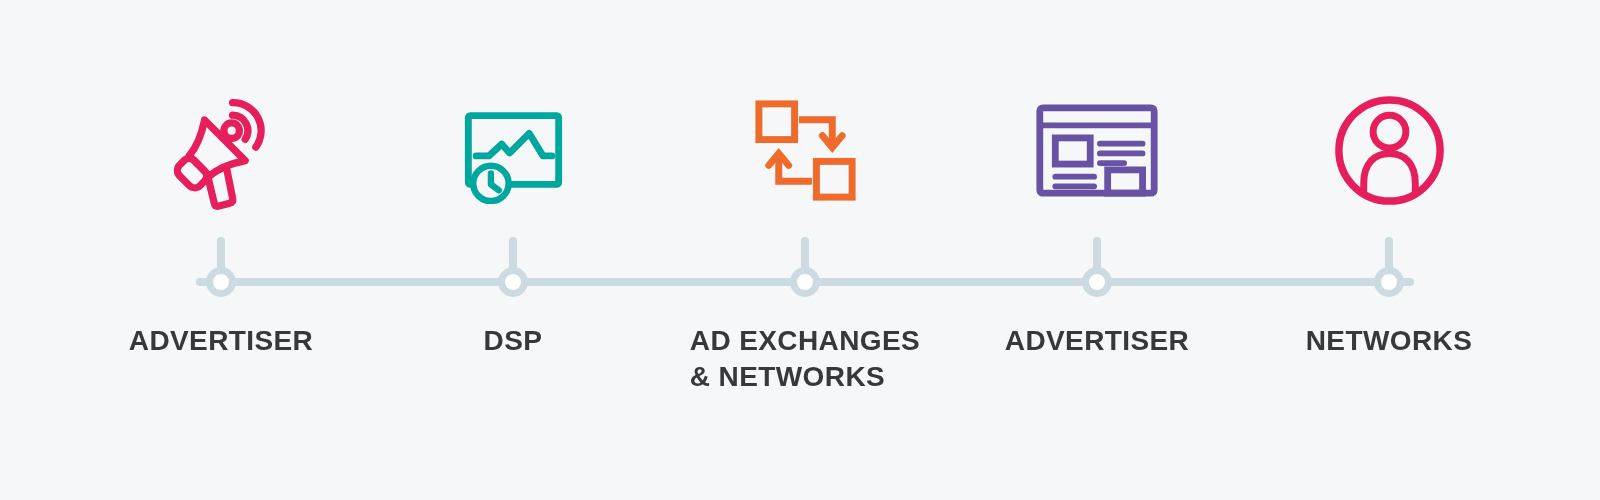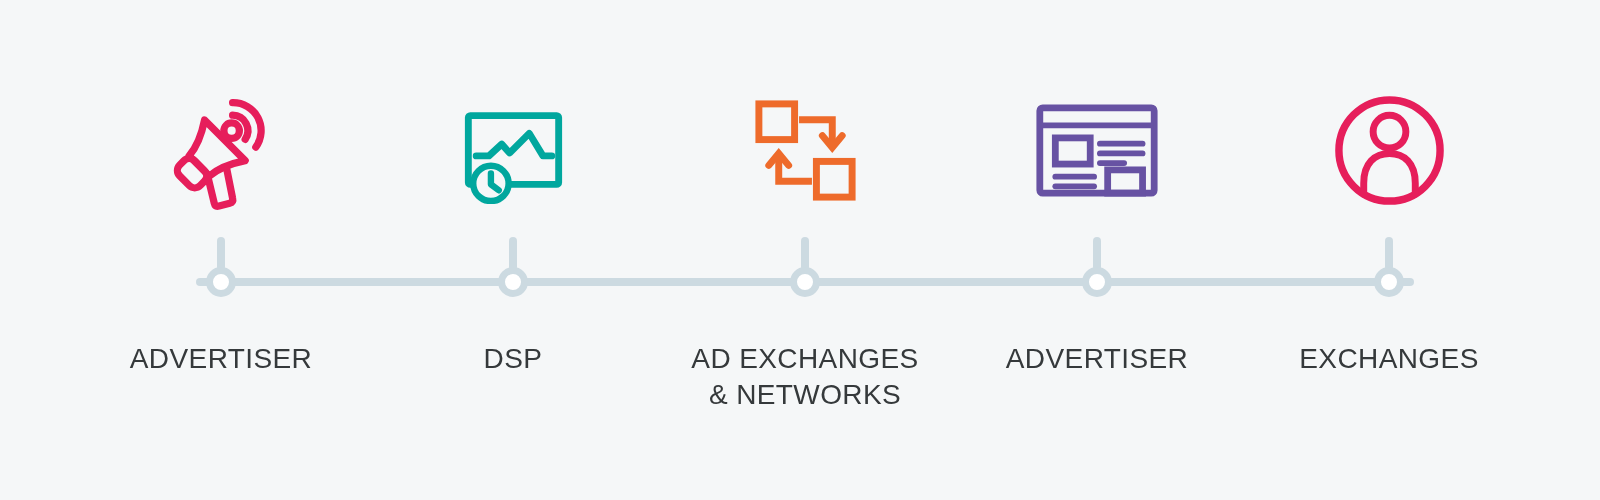--- a/index.html
+++ b/index.html
@@ -22,23 +22,23 @@
   .stem{
     width:8px; height:34px; margin-top:22px;
     background:var(--track,#ccdae1); border-radius:4px; z-index:1;
   }
   .node{
     width:16px; height:16px; margin-top:-4px;
     background:#ffffff; border:7px solid var(--track,#ccdae1);
     border-radius:50%; z-index:2;
   }
   .label{
-    margin-top:44px; font-size:28px; font-weight:400; line-height:1.3;
+    margin-top:26px; font-size:28px; font-weight:700; line-height:1.3;
     letter-spacing:0.4px; color:var(--label,#35393b);
-    text-align:center; white-space:pre-line;
+    white-space:pre-line;
   }
   svg{display:block;}
 </style>
 </head>
 <body>
 
 <div class="stage">
   <div class="diagram">
     <div class="track-line"></div>
     <div class="columns">
@@ -123,18 +123,18 @@
           <svg width="119" height="119" viewBox="0 0 120 120">
             <g fill="none" stroke-width="7" stroke-linecap="round" stroke-linejoin="round" stroke="#e61e5b">
               <circle cx="60" cy="60" r="51" stroke-width="7.5"></circle>
               <circle cx="60" cy="41" r="16.5"></circle>
               <path d="M34 104 V93 C34 73 45 63 60 63 C75 63 86 73 86 93 V104"></path>
             </g>
           </svg>
         </div>
         <div class="stem"></div>
         <div class="node"></div>
-        <div class="label">EXCHANGES</div>
+        <div class="label">NETWORKS</div>
       </div>
 
     </div>
   </div>
 </div>
 
 </body></html>

